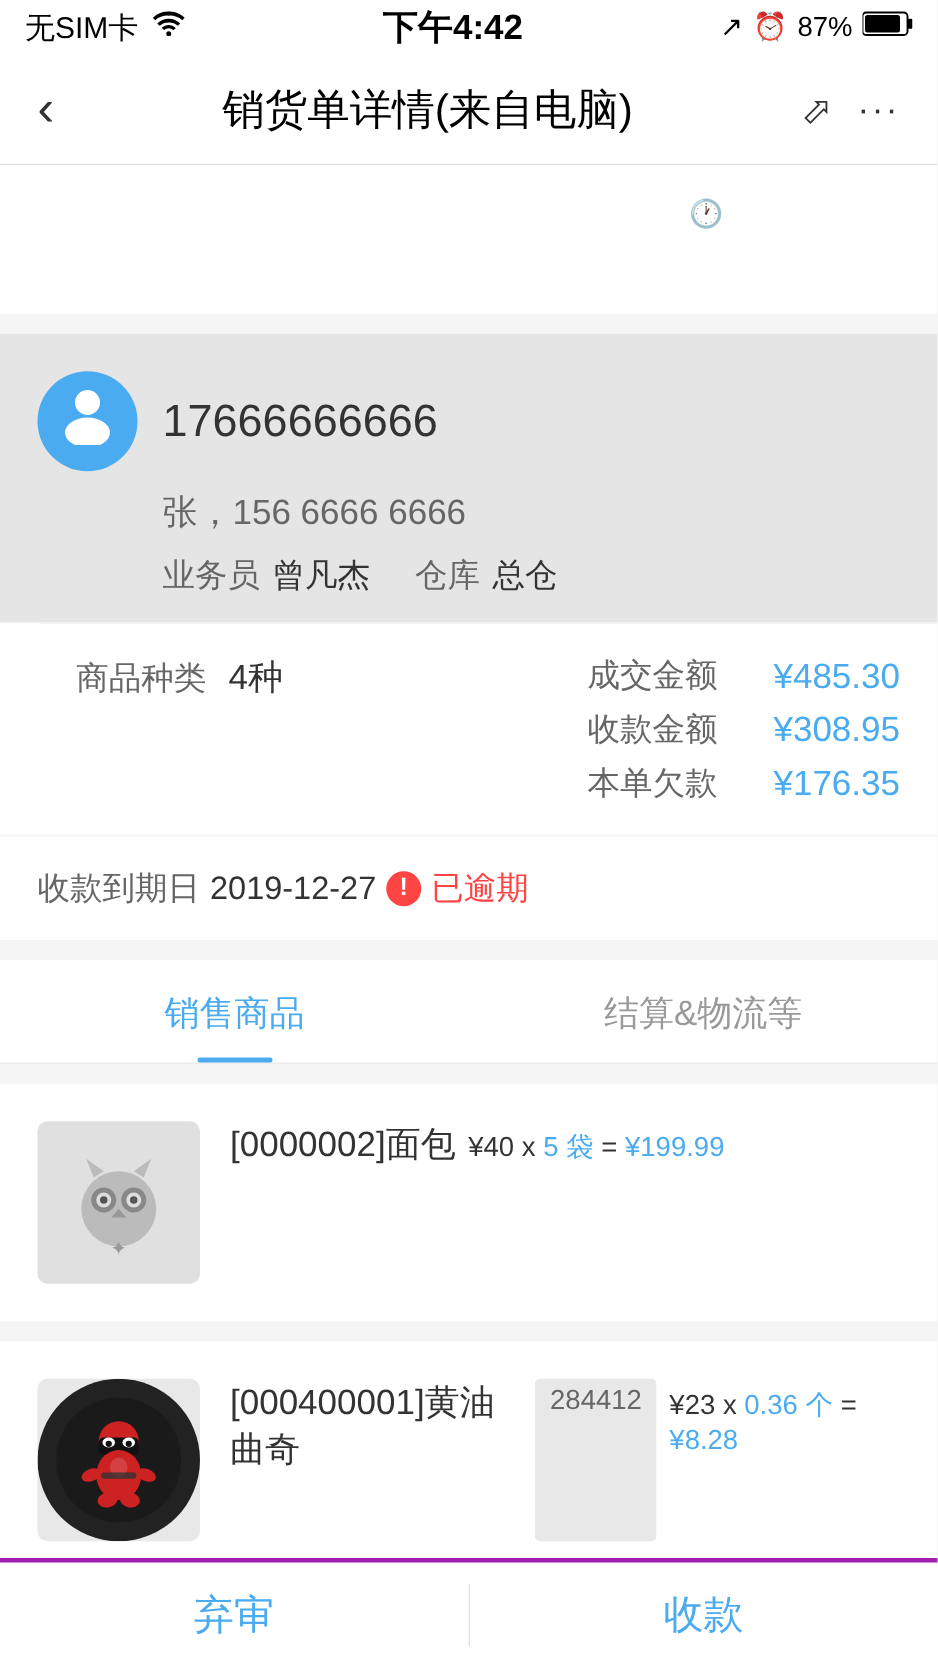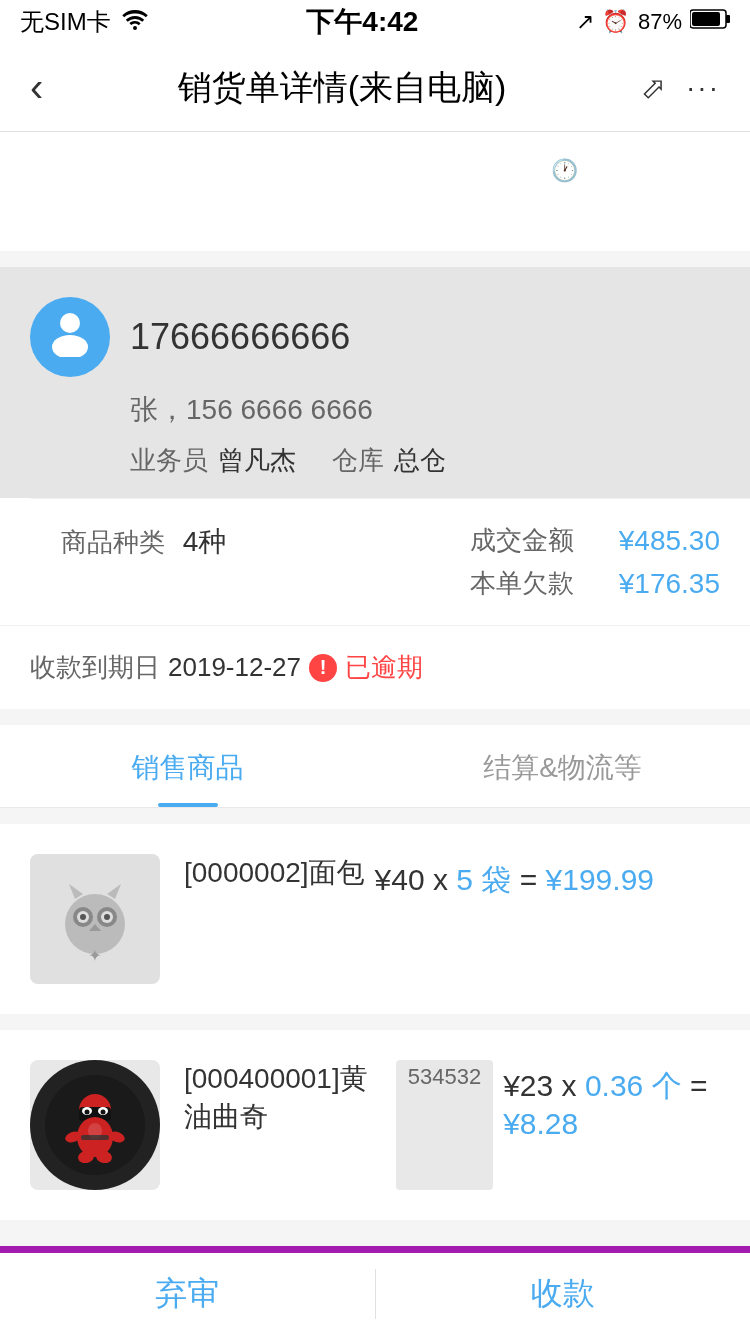--- a/index.html
+++ b/index.html
@@ -296,36 +296,36 @@
     }
     .product-sku {
       display: inline-block;
       background: #e8e8e8;
       color: #666;
       font-size: 22px;
       padding: 4px 12px;
       border-radius: 4px;
     }
     .product-price {
-      font-size: 30px;
+      font-size: 22px;
       color: #333;
       margin-top: 6px;
     }
     .price-qty { color: #4AABF0; }
     .price-total { color: #4AABF0; font-weight: 500; }
 
     
     .bottom-bar {
       position: fixed;
       bottom: 0;
       left: 0;
       width: 750px;
       height: 88px;
       background: #fff;
-      border-top: 7px solid #a21caf;
+      border-top: 4px solid #a21caf;
       display: flex;
     }
     .bottom-btn {
       flex: 1;
       display: flex;
       align-items: center;
       justify-content: center;
       font-size: 32px;
       cursor: pointer;
     }
@@ -452,20 +452,24 @@
         <span class="product-type-label">商品种类</span>
         <span class="product-type-value">4种</span>
       </div>
     </div>
     <div class="stats-right">
       <div class="stat-row">
         <span class="stat-label">成交金额</span>
         <span class="stat-value">¥485.30</span>
       </div>
       <div class="stat-row">
+        <span class="stat-label">收款金额</span>
+        <span class="stat-value">¥308.95</span>
+      </div>
+      <div class="stat-row">
         <span class="stat-label">本单欠款</span>
         <span class="stat-value">¥176.35</span>
       </div>
     </div>
   </div>
 
   <div class="due-section">
     <span>收款到期日</span>
     <span class="due-date">2019-12-27</span>
     <div class="overdue-badge">
@@ -548,21 +552,21 @@
           <ellipse cx="59" cy="82" rx="8" ry="6" fill="#cc2222" transform="rotate(10,59,82)"></ellipse>
 
           <ellipse cx="50" cy="56" rx="7" ry="8" fill="white" opacity="0.15"></ellipse>
 
           <rect x="36" y="60" width="28" height="5" rx="2" fill="#333" opacity="0.8"></rect>
         </svg>
       </div>
     </div>
     <div class="product-details">
       <span class="product-name">[000400001]黄油曲奇</span>
-      <span class="product-sku">534532</span>
+      <span class="product-sku">284412</span>
       <div class="product-price">
         <span>¥23</span>
         <span> x </span>
         <span class="price-qty">0.36</span>
         <span class="price-qty">个</span>
         <span> = </span>
         <span class="price-total">¥8.28</span>
       </div>
     </div>
   </div>

